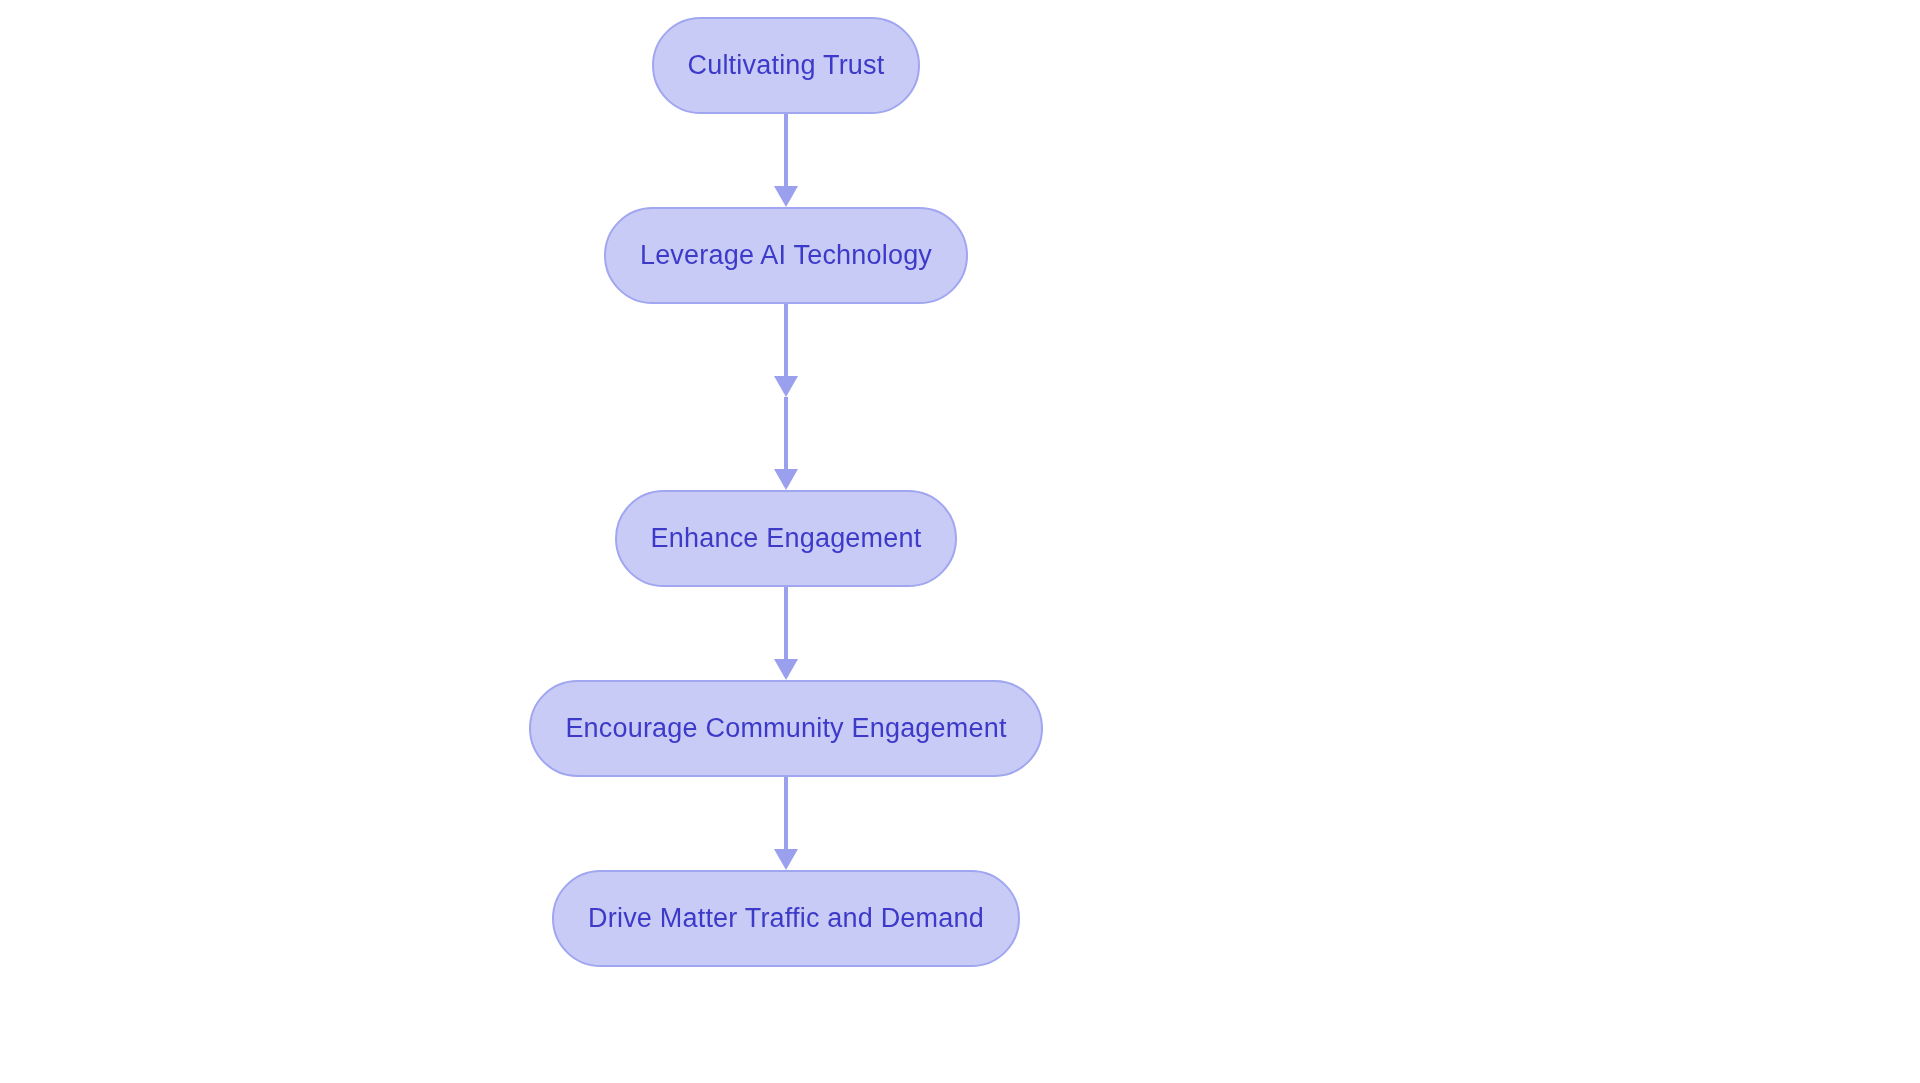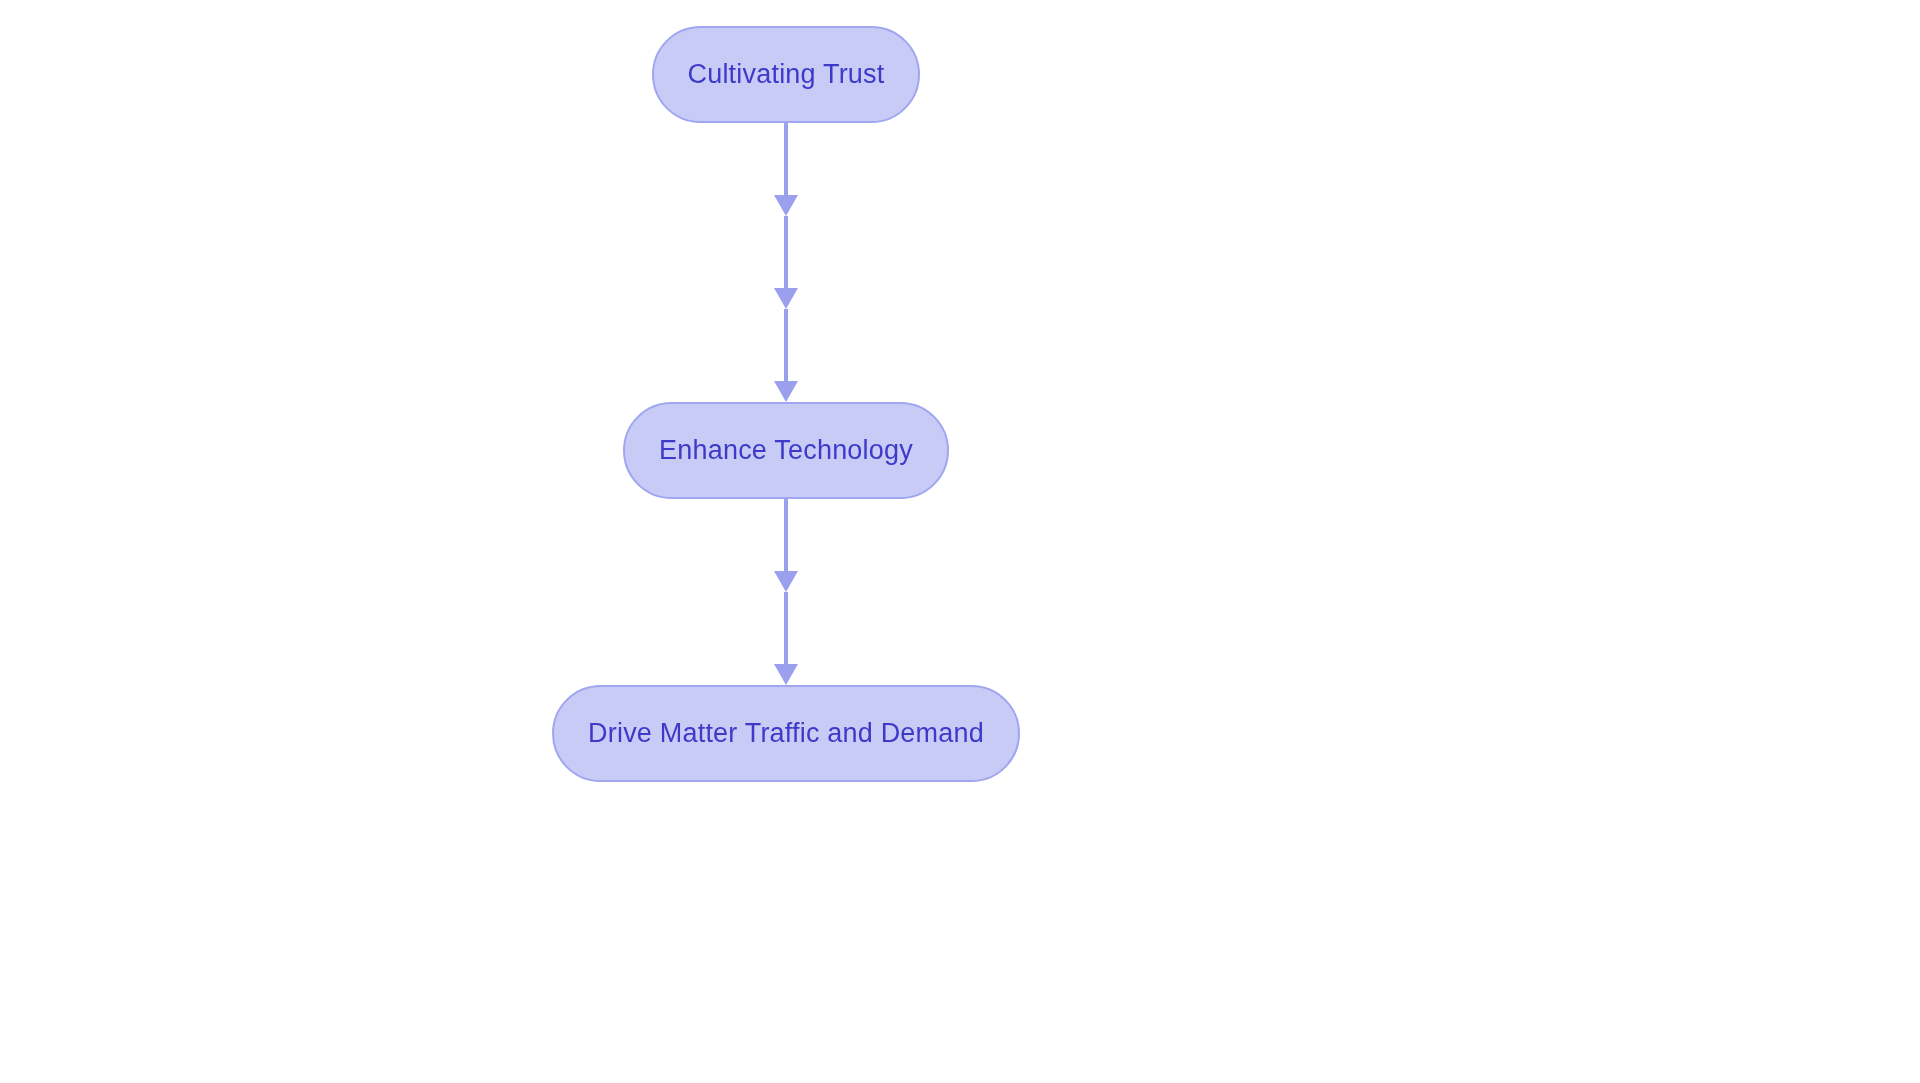--- a/index.html
+++ b/index.html
@@ -16,21 +16,21 @@
     background: var(--bg);
     overflow: hidden;
     font-family: "Liberation Sans", "DejaVu Sans", sans-serif;
   }
   .canvas {
     width: 1572px;
     height: 1083px;
     display: flex;
     flex-direction: column;
     align-items: center;
-    padding-top: 26px;
+    padding-top: 17px;
   }
   .flow-node {
     height: 97px;
     padding: 0 34px;
     border: 2px solid var(--node-border);
     background: var(--node-fill);
     color: var(--node-text);
     border-radius: 48.5px;
     display: flex;
     align-items: center;
@@ -68,44 +68,50 @@
 
   <div class="flow-node">
     <span>Cultivating Trust</span>
   </div>
 
   <div class="flow-arrow">
     <div class="arrow-stem"></div>
     <div class="arrow-head"></div>
   </div>
 
-
-  <div class="flow-arrow">
-    <div class="arrow-stem"></div>
-    <div class="arrow-head"></div>
-  </div>
-
-
-  <div class="flow-arrow">
-    <div class="arrow-stem"></div>
-    <div class="arrow-head"></div>
-  </div>
-
   <div class="flow-node">
-    <span>Enhance Technology</span>
+    <span>Leverage AI Technology</span>
   </div>
 
   <div class="flow-arrow">
     <div class="arrow-stem"></div>
     <div class="arrow-head"></div>
   </div>
 
 
   <div class="flow-arrow">
     <div class="arrow-stem"></div>
     <div class="arrow-head"></div>
   </div>
 
   <div class="flow-node">
+    <span>Enhance Engagement</span>
+  </div>
+
+  <div class="flow-arrow">
+    <div class="arrow-stem"></div>
+    <div class="arrow-head"></div>
+  </div>
+
+  <div class="flow-node">
+    <span>Encourage Community Engagement</span>
+  </div>
+
+  <div class="flow-arrow">
+    <div class="arrow-stem"></div>
+    <div class="arrow-head"></div>
+  </div>
+
+  <div class="flow-node">
     <span>Drive Matter Traffic and Demand</span>
   </div>
 
 </div>
 
 </body></html>

